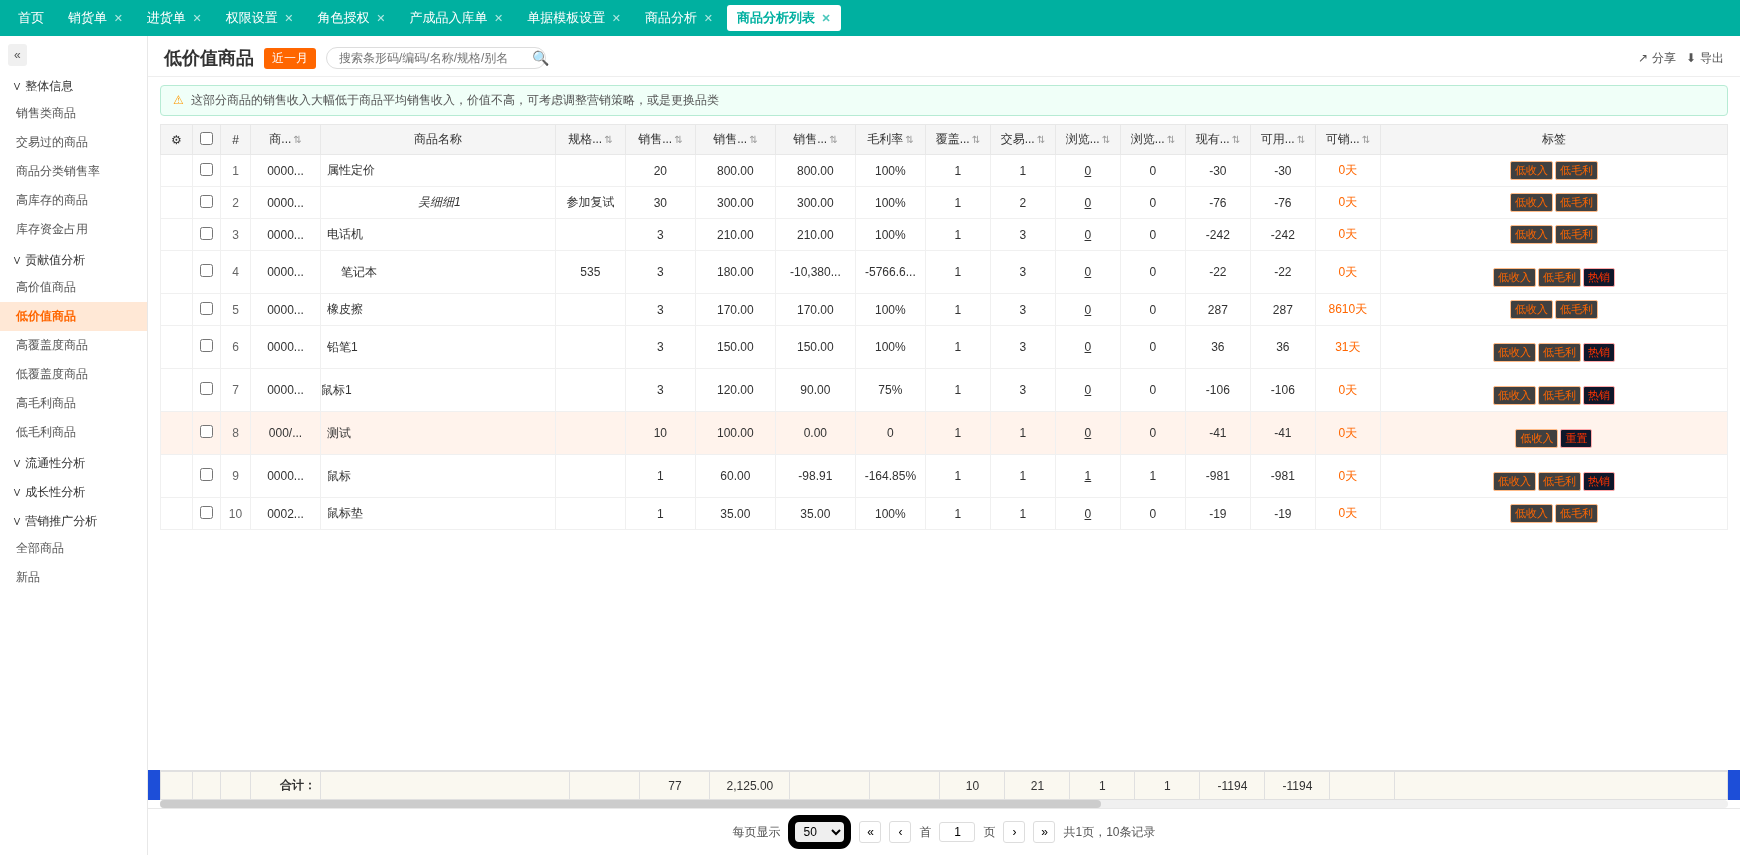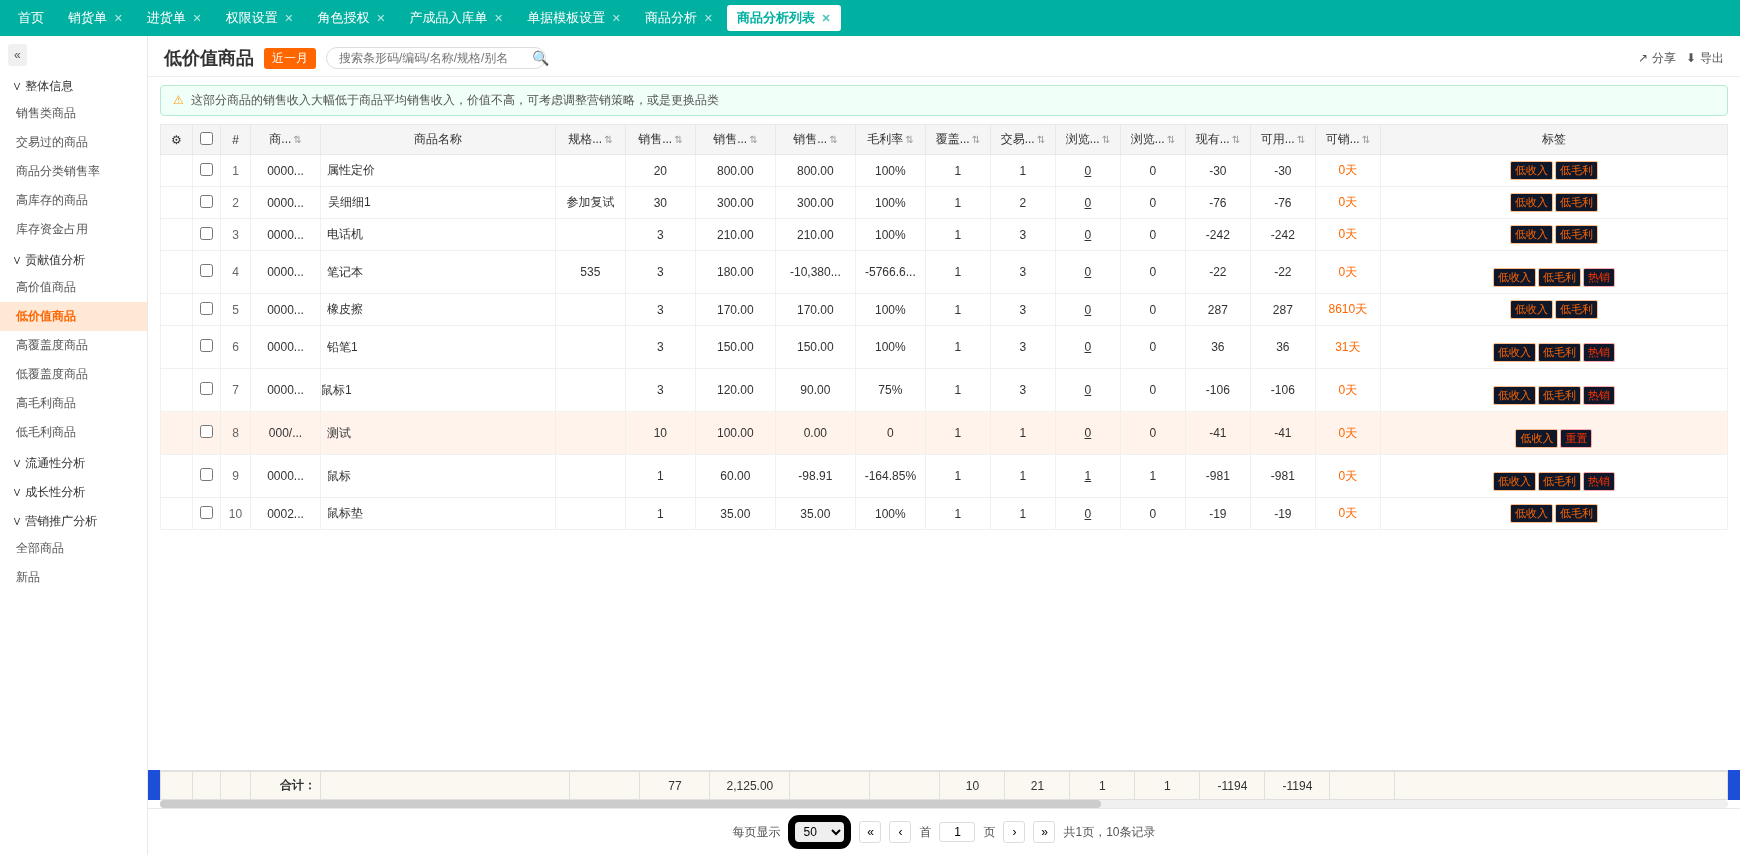--- a/index.html
+++ b/index.html
@@ -173,21 +173,21 @@
       color: #333;
     }
     .tag { 
       display: inline-block;
       border-radius: 2px;
       padding: 1px 4px;
       font-size: 11px;
       margin: 1px;
       border: 1px solid;
     }
-    .tag-orange { color: #ff6600; border-color: #ffbb88; background: #0f172a; }
+    .tag-orange { color: #ff6600; border-color: #ffbb88; background: #404040; }
     .tag-red { color: #ff3300; border-color: #ffaaaa; background: #0f172a; margin-top: 12px; }
     .underline { text-decoration: underline; cursor: pointer; }
 
     
     .pagination {
       display: flex;
       align-items: center;
       justify-content: center;
       padding: 6px 16px;
       border-top: 1px solid #e8e8e8;
@@ -380,21 +380,21 @@
     <td>-30</td>
     <td>-30</td>
     <td style="color:#ff6600;">0天</td>
     <td><span class="tag tag-orange">低收入</span><span class="tag tag-orange">低毛利</span></td>
   </tr>
             <tr>
     <td></td>
     <td class="checkbox-cell"><input type="checkbox" style=""></td>
     <td class="num-col">2</td>
     <td>0000...</td>
-    <td style="text-align:left;padding-left:7px;">吴细细1</td>
+    <td style="text-align:center;padding-left:7px;font-style:italic;">吴细细1</td>
     <td>参加复试</td>
     <td>30</td>
     <td>300.00</td>
     <td>300.00</td>
     <td>100%</td>
     <td>1</td>
     <td>2</td>
     <td><span class="underline">0</span></td>
     <td>0</td>
     <td>-76</td>
@@ -420,21 +420,21 @@
     <td>-242</td>
     <td>-242</td>
     <td style="color:#ff6600;">0天</td>
     <td><span class="tag tag-orange">低收入</span><span class="tag tag-orange">低毛利</span></td>
   </tr>
             <tr>
     <td></td>
     <td class="checkbox-cell"><input type="checkbox" style=""></td>
     <td class="num-col">4</td>
     <td>0000...</td>
-    <td style="text-align:left;padding-left:6px;">笔记本</td>
+    <td style="text-align:left;padding-left:20px;">笔记本</td>
     <td>535</td>
     <td>3</td>
     <td>180.00</td>
     <td>-10,380...</td>
     <td>-5766.6...</td>
     <td>1</td>
     <td>3</td>
     <td><span class="underline">0</span></td>
     <td>0</td>
     <td>-22</td>

